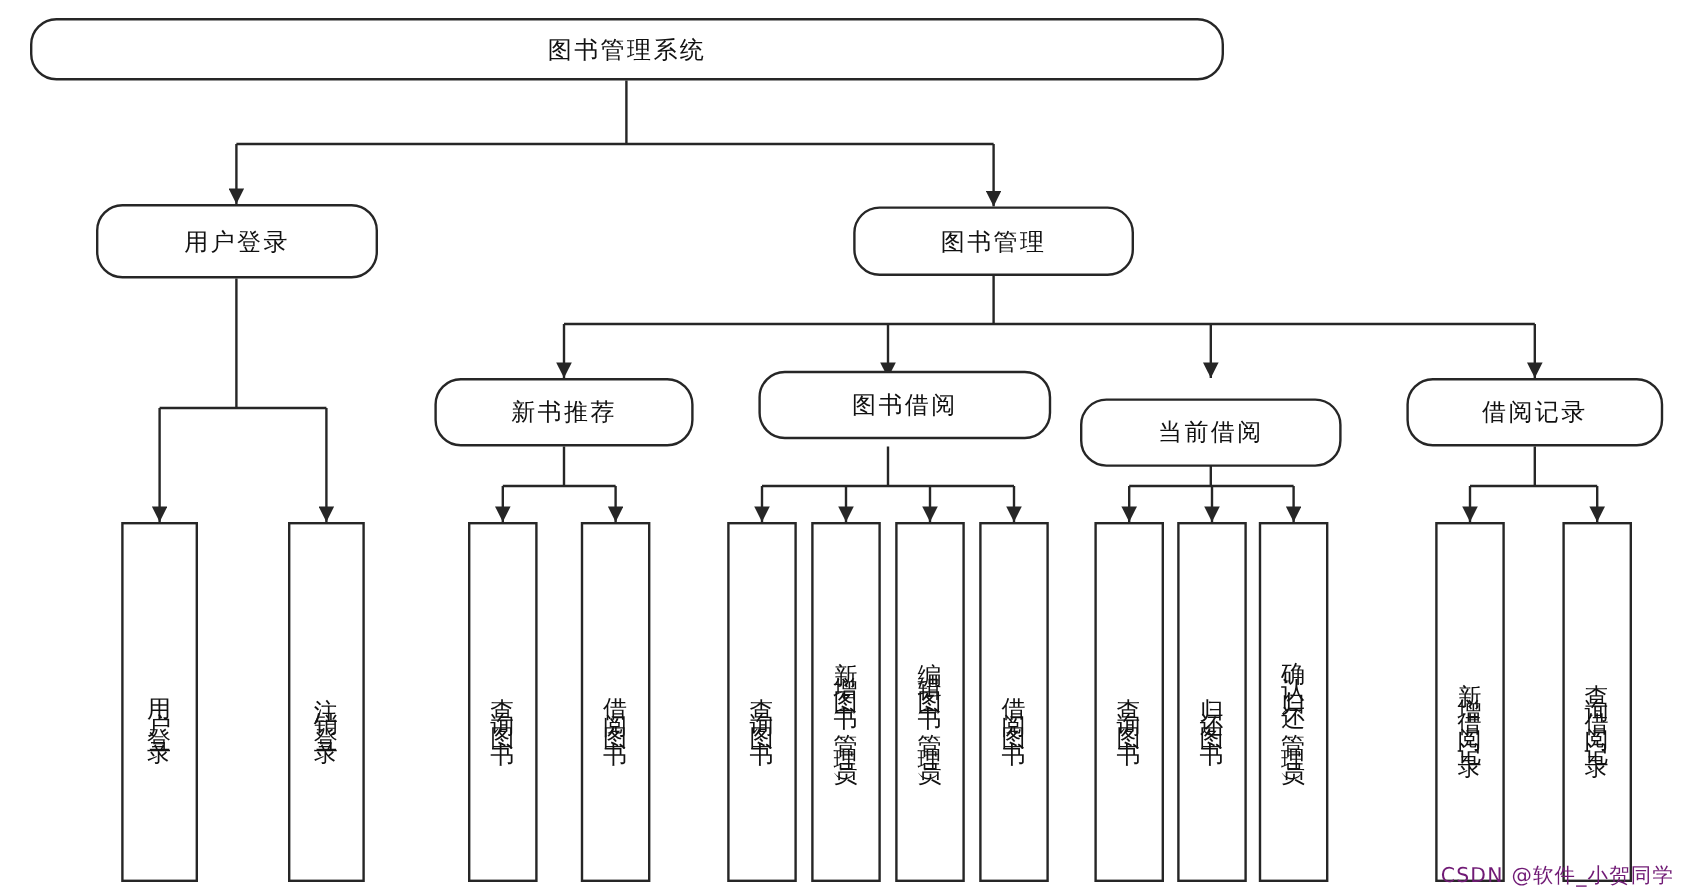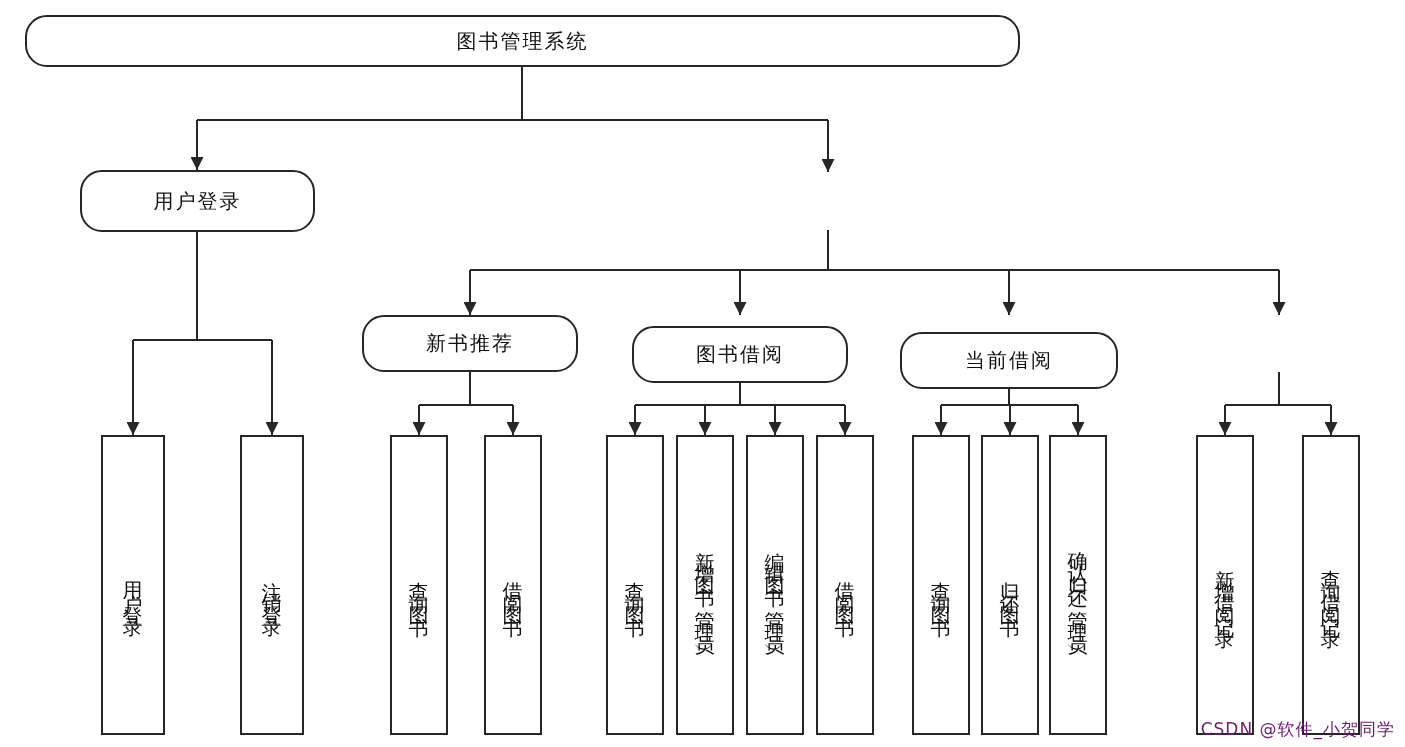--- a/index.html
+++ b/index.html
@@ -105,27 +105,29 @@
       <path d="M1279,372 V405 M1225,405 H1331"></path>
       <line x1="1225" y1="405" x2="1225" y2="435" marker-end="url(#arw)"></line>
       <line x1="1331" y1="405" x2="1331" y2="435" marker-end="url(#arw)"></line>
     </g>
   </svg>
 
   <div class="node hnode" style="left:25px; top:15px; width:995px; height:52px;">图书管理系统</div>
 
   <div class="node hnode" style="left:80px; top:170px; width:235px; height:62px;">用户登录</div>
 
+  <div class="node hnode" style="left:711px; top:172px; width:234px; height:58px;">图书管理</div>
 
   <div class="node hnode" style="left:362px; top:315px; width:216px; height:57px;">新书推荐</div>
 
-  <div class="node hnode" style="left:632px; top:326px; width:216px; height:57px;">图书借阅</div>
+  <div class="node hnode" style="left:632px; top:309px; width:244px; height:57px;">图书借阅</div>
 
   <div class="node hnode" style="left:900px; top:332px; width:218px; height:57px;">当前借阅</div>
 
+  <div class="node hnode" style="left:1172px; top:315px; width:214px; height:57px;">借阅记录</div>
 
   <div class="node vnode" style="left:101px; top:435px; width:64px; height:300px;">用户登录</div>
 
   <div class="node vnode" style="left:240px; top:435px; width:64px; height:300px;">注销登录</div>
 
   <div class="node vnode" style="left:390px; top:435px; width:58px; height:300px;">查询图书</div>
 
   <div class="node vnode" style="left:484px; top:435px; width:58px; height:300px;">借阅图书</div>
 
   <div class="node vnode" style="left:606px; top:435px; width:58px; height:300px;">查询图书</div>

